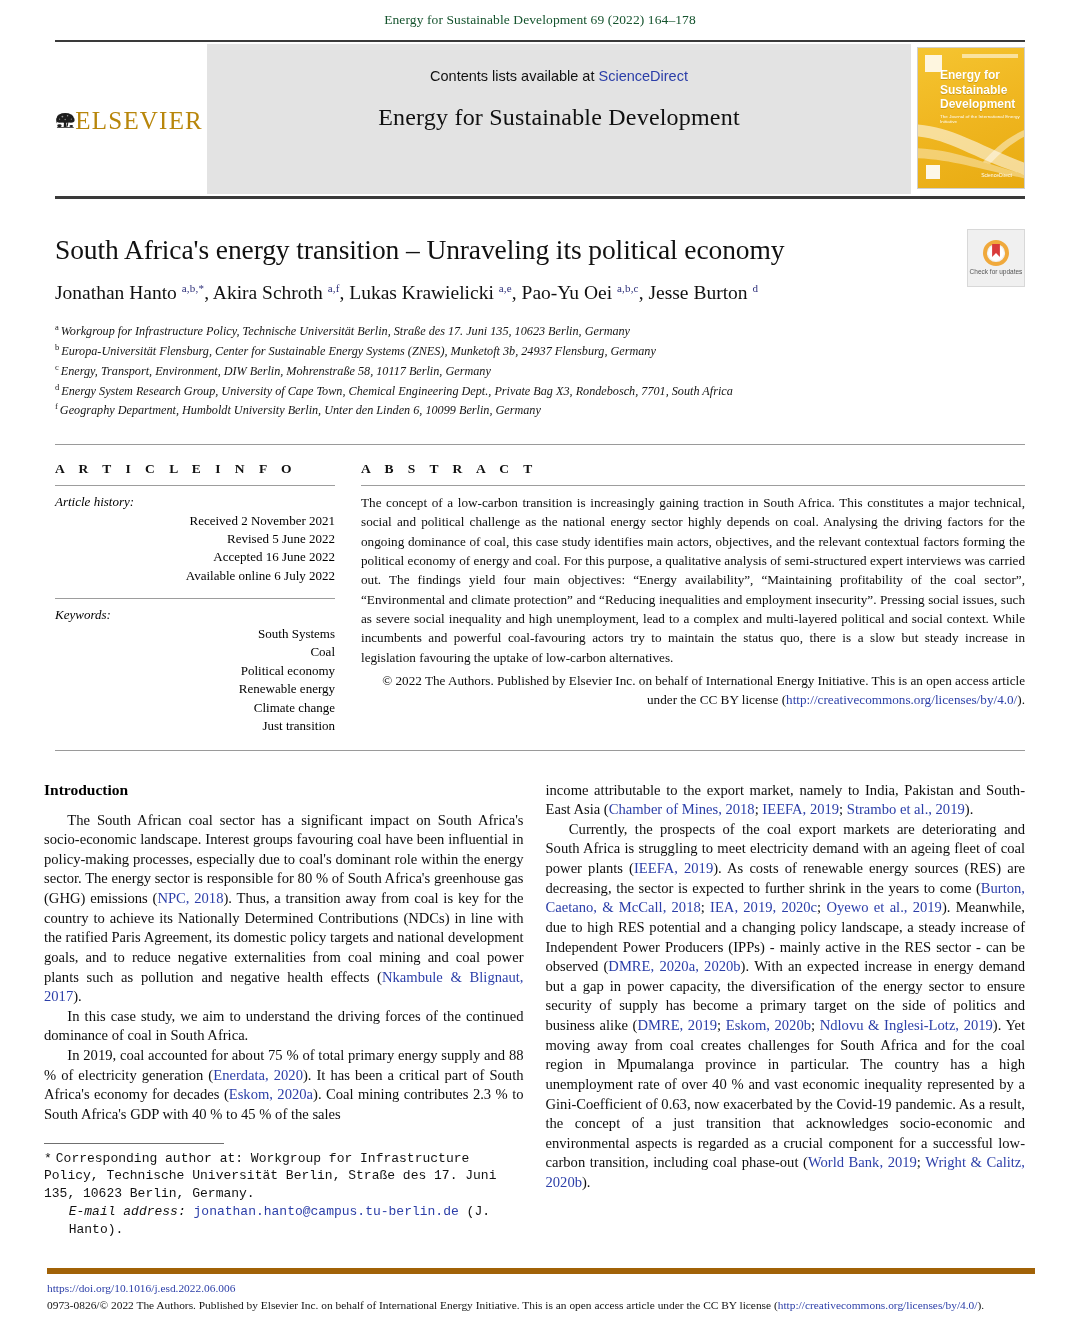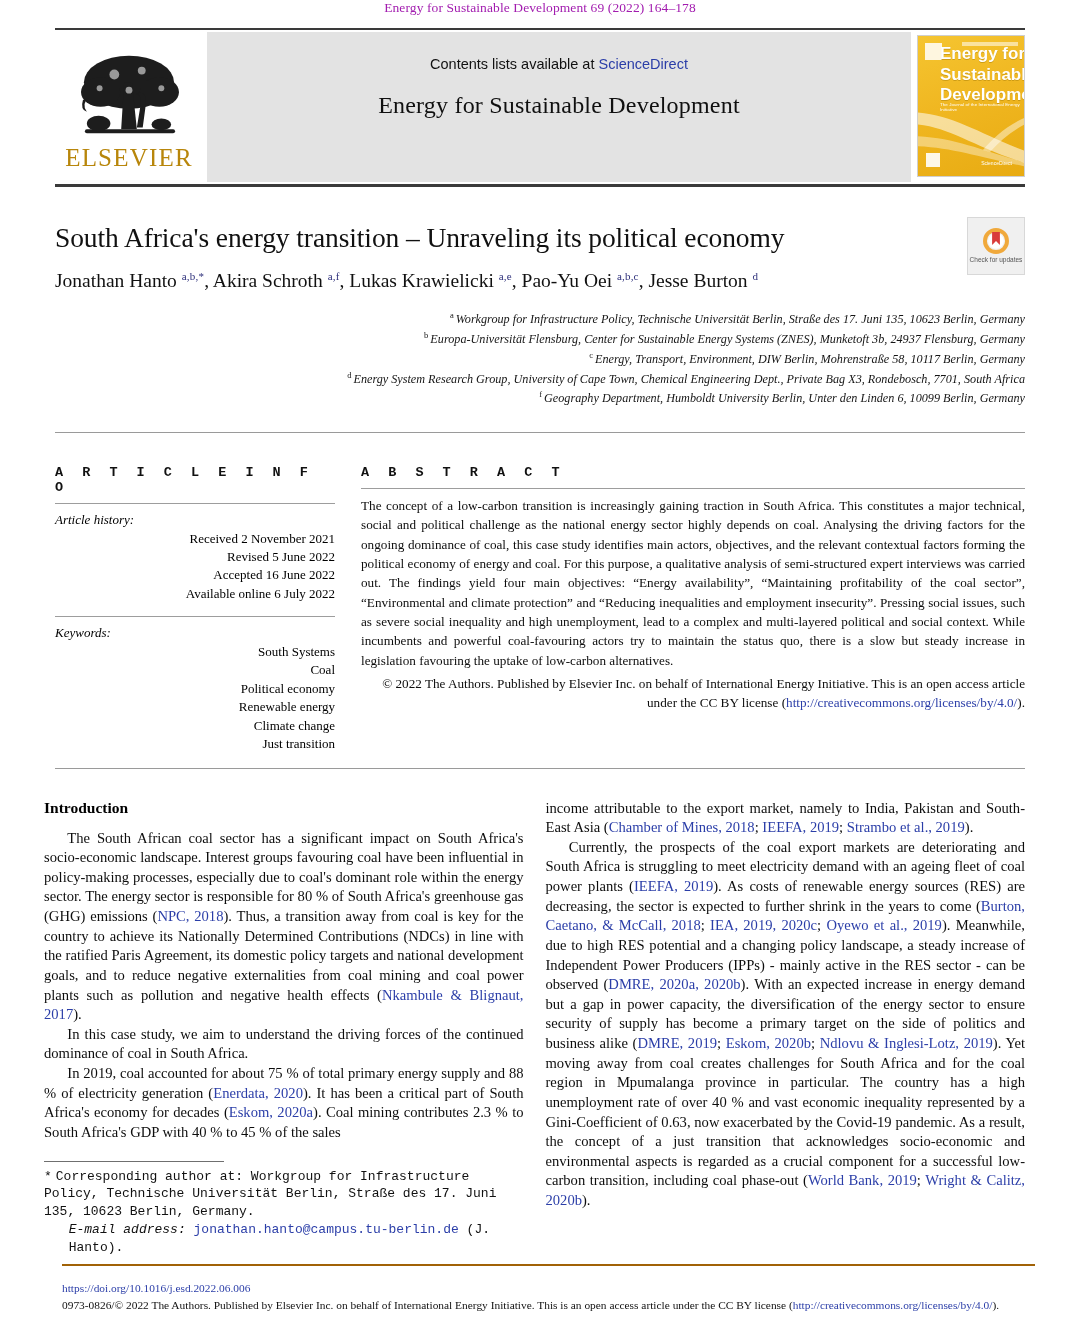--- a/index.html
+++ b/index.html
@@ -19,21 +19,22 @@
     margin: 0 auto;
     background: #ffffff;
     overflow: hidden;
     box-sizing: border-box;
   }
 
   
   .running-head {
     text-align: center;
     font-size: 13.5px;
-    color: #a21caf;
+    color: #14532d;
+    padding-top: 12px;
     letter-spacing: .1px;
   }
 
   
   .masthead {
     position: relative;
     margin: 12px 55px 0 55px;
     border-top: 2.5px solid #3a3a3a;
     border-bottom: 3px solid #3a3a3a;
     height: 152px;
@@ -42,21 +43,21 @@
   }
   .masthead-inner {
     display: flex;
     align-items: stretch;
     height: 150px;
   }
   .elsevier-logo {
     width: 148px;
     flex: 0 0 148px;
     display: flex;
-    flex-direction: column;
+    flex-direction: row;
     align-items: center;
     justify-content: center;
     padding-top: 4px;
     box-sizing: border-box;
   }
   .elsevier-tree {
     width: 108px;
     height: 98px;
   }
   .elsevier-word {
@@ -101,23 +102,23 @@
     margin-top: 3px;
     border: 1px solid #cfcfcf;
     background: linear-gradient(160deg,#f5c531 0%,#f0b721 45%,#e8ab12 100%);
     position: relative;
     overflow: hidden;
     box-sizing: border-box;
   }
   .jc-title {
     position: absolute;
     left: 22px;
-    top: 8px;
+    top: 20px;
     font-family: "Liberation Sans", sans-serif;
-    font-size: 17px;
+    font-size: 12px;
     line-height: 1.22;
     color: #ffffff;
     font-weight: 600;
     text-shadow: 0 1px 0 rgba(150,110,0,.4);
   }
   .jc-sub {
     position: absolute;
     left: 22px;
     top: 66px;
     font-size: 4.4px;
@@ -221,21 +222,20 @@
   }
 
   
   .affiliations {
     margin: 16px 55px 0 55px;
     font-family: "Liberation Serif", serif;
     font-size: 12.2px;
     line-height: 1.45;
     font-style: italic;
     color: #151515;
-    text-align: right;
   }
   .affiliations div sup {
     font-style: normal;
     font-size: 8.5px;
     vertical-align: super;
     margin-right: 2px;
   }
 
   
   .panel {
@@ -246,27 +246,26 @@
     gap: 26px;
   }
   .col-info {
     flex: 0 0 280px;
     width: 280px;
   }
   .col-abstract {
     flex: 1 1 auto;
   }
   .sec-head {
-    font-family: Liberation Mono, monospace;
+    font-family: Liberation Serif, serif;
     font-size: 13.5px;
     font-weight: 700;
     letter-spacing: 5.5px;
     color: #111;
     margin-bottom: 8px;
-    margin-top: 16px;
   }
   .rule {
     border-top: 1.6px solid #9d9d9d;
     margin: 7px 0 7px 0;
   }
   .info-label {
     font-style: italic;
     font-size: 13px;
     line-height: 1.42;
   }
@@ -339,25 +338,25 @@
     font-family: Liberation Mono, monospace;
   }
   .fn-text .star { margin-right: 4px; }
   .fn-email { margin-left: 1.9em; }
   .fn-email i { font-style: italic; }
   .fn-text .lnk { color: #2b3ea8; }
 
   
   .page-footer {
     position: absolute;
-    left: 62px;
+    left: 47px;
     right: 45px;
     bottom: 8px;
-    border-top: 2px solid #a16207;
-    padding-top: 14px;
+    border-top: 6px solid #a16207;
+    padding-top: 6px;
   }
   .doi {
     font-size: 11.4px;
     color: #2b3ea8;
     line-height: 1.5;
   }
   .footer-copy {
     font-size: 11.4px;
     line-height: 1.42;
     color: #111;

